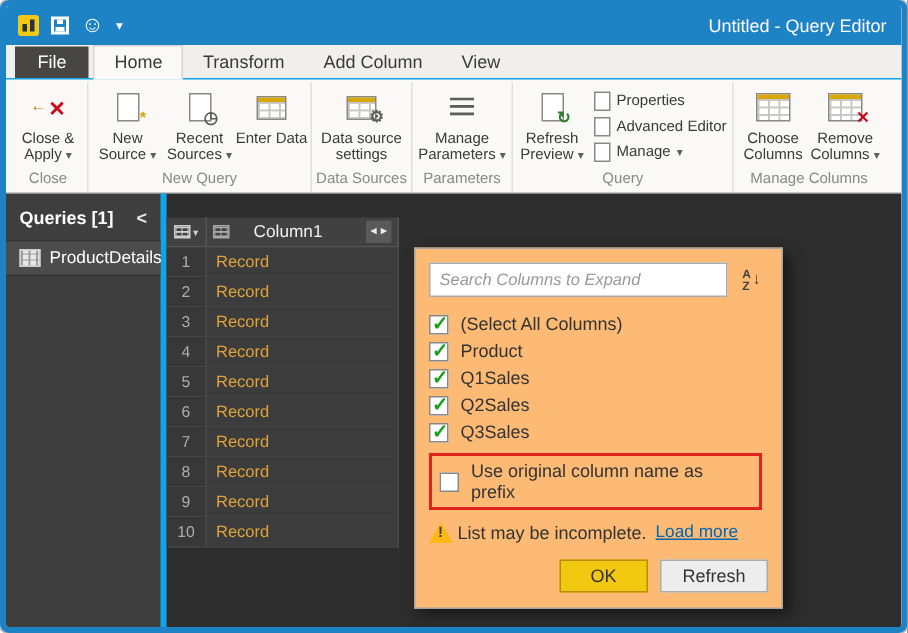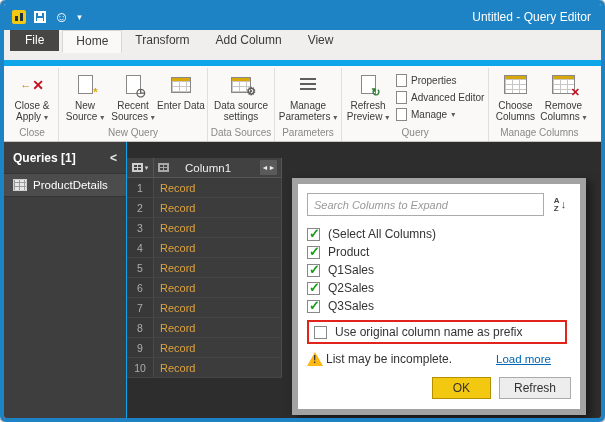--- a/index.html
+++ b/index.html
@@ -16,22 +16,22 @@
   .pbi::before{content:"";position:absolute;left:3px;bottom:3px;width:3px;height:5px;background:#20333E}
   .pbi::after{content:"";position:absolute;left:8px;bottom:3px;width:3px;height:8px;background:#20333E}
   .save{width:12px;height:12px;border:2px solid #fff;position:relative}
   .save::before{content:"";position:absolute;top:0;left:2px;width:4px;height:3px;background:#fff}
   .save::after{content:"";position:absolute;bottom:0;left:1px;width:6px;height:3px;background:#fff}
   .smiley{font-size:15px;color:#fff;line-height:16px}
   .tb-caret{font-size:9px;color:#fff}
   .tb-title{margin-left:auto;font-size:12px;color:#fff}
 
   
-  .tabbar{height:36px;background:#F0EFED;display:flex;align-items:flex-start;padding-left:6px;
-          border-bottom:6px solid #0ea5e9;flex:none;position:relative}
+  .tabbar{height:23px;background:#F0EFED;display:flex;align-items:center;padding-left:6px;
+          border-bottom:1px solid #0ea5e9;flex:none;position:relative}
   .tab{padding:3px 13px 4px;font-size:12px;color:#3B3A39;cursor:pointer;white-space:nowrap}
   .tab.file{background:#474645;color:#fff;padding:3px 15px 4px;margin-right:3px}
   .tab.active{background:#FAF9F8;border:1px solid #D8D6D4;border-bottom:1px solid #FAF9F8;margin-bottom:-1px}
 
   
   .ribbon{height:76px;background:#FAF9F8;border-bottom:1px solid #C8C6C4;display:flex;
           padding:2px 2px 0;flex:none;overflow:hidden}
   .rgroup{display:flex;flex-direction:column;border-right:1px solid #E1DFDD;padding:0 2px}
   .rbtns{flex:1;display:flex;align-items:stretch}
   .rbtn{width:48px;display:flex;flex-direction:column;align-items:center;padding-top:4px;cursor:pointer;
@@ -51,21 +51,21 @@
            background-size:7px 5px;background-position:0 3px}
   .ictable::before{content:"";position:absolute;top:0;left:0;right:0;height:3px;background:#D8A70A}
   .ictable.big{width:23px;height:19px}
   .iclist{width:16px;height:14px;background-image:linear-gradient(#605E5C 2px,transparent 2px);background-size:100% 5px}
   .ca-x{font-size:14px;font-weight:bold;color:#C50F1F;line-height:14px}
   .ca-arrow{font-size:11px;color:#B8860B;margin-right:1px;font-weight:bold}
   .mod.yellow{color:#D8A70A}.mod.gray{color:#605E5C}.mod.red{color:#C50F1F}.mod.green{color:#2E7D32}
 
   
   .content{flex:1;display:flex;min-height:0}
-  .sidebar{width:123px;background:#3E3E3E;border-right:1px solid #0ea5e9;color:#fff;flex:none}
+  .sidebar{width:107px;background:#3E3E3E;border-right:4px solid #0ea5e9;color:#fff;flex:none}
   .sb-header{display:flex;align-items:center;padding:9px 9px 8px;font-size:12px;font-weight:bold}
   .sb-collapse{margin-left:auto;font-size:12px;font-weight:bold;cursor:pointer;color:#E8E8E8}
   .sb-item{display:flex;align-items:flex-end;gap:6px;padding:5px 9px;background:#4C4C4C;font-size:11.5px;
            cursor:pointer;border-top:1px solid #343434;border-bottom:1px solid #343434}
   .sb-grid{width:14px;height:12px;border:1px solid #CFCFCF;background:#E8E8E8;position:relative;flex:none;
            background-image:linear-gradient(#9A9A9A 1px,transparent 1px),linear-gradient(90deg,#9A9A9A 1px,transparent 1px);
            background-size:5px 4px;background-position:0 2px}
 
   .main{position:relative;flex:1;background:#2D2D2D;overflow:hidden}
   .grid{position:absolute;top:16px;left:0;right:0}
@@ -84,21 +84,21 @@
   .gcol .name{flex:1;white-space:nowrap;overflow:hidden}
   .gexpand{width:17px;height:15px;background:#5A5A5A;border-radius:1px;display:flex;align-items:center;
            justify-content:center;color:#EDEDED;font-size:7px;cursor:pointer;flex:none;letter-spacing:0}
   .grow{display:flex;height:20px}
   .grn{width:27px;background:#383838;border-right:1px solid #4A4A4A;border-bottom:1px solid #454545;
        color:#ADADAD;font-size:10.5px;display:flex;align-items:center;justify-content:center;flex:none;cursor:pointer}
   .gcell{width:128px;background:#3C3C3C;border-right:1px solid #4A4A4A;border-bottom:1px solid #454545;
          color:#DFA33C;font-size:11px;display:flex;align-items:center;padding:0 6px;flex:none;cursor:pointer}
 
   
-  .popup{position:absolute;left:165px;top:36px;width:294px;background:#ffffff;border:6px solid #a3a3a3;
+  .popup{position:absolute;left:165px;top:36px;width:246px;background:#fdba74;border:1px solid #a3a3a3;
          box-shadow:4px 4px 9px rgba(0,0,0,.5);padding:9px 9px 10px;z-index:5;font-size:12px;color:#333}
   .srow{display:flex;align-items:center;gap:5px}
   .search{flex:1;height:23px;border:1px solid #ABABAB;padding:0 6px;font-size:11px;font-family:inherit;color:#333}
   .search::placeholder{color:#999;font-style:italic}
   .sortbtn{width:22px;height:22px;display:flex;align-items:center;justify-content:center;gap:1px;cursor:pointer;flex:none}
   .sortletters{display:flex;flex-direction:column;font-size:8px;line-height:8px;font-weight:bold;color:#444}
   .sortarrow{font-size:11px;color:#444;line-height:11px}
   .optlist{margin-top:9px}
   .opt{display:flex;align-items:center;gap:8px;height:18px;cursor:pointer}
   .cb{width:13px;height:13px;border:1px solid #8A8886;background:#fff;position:relative;flex:none}

